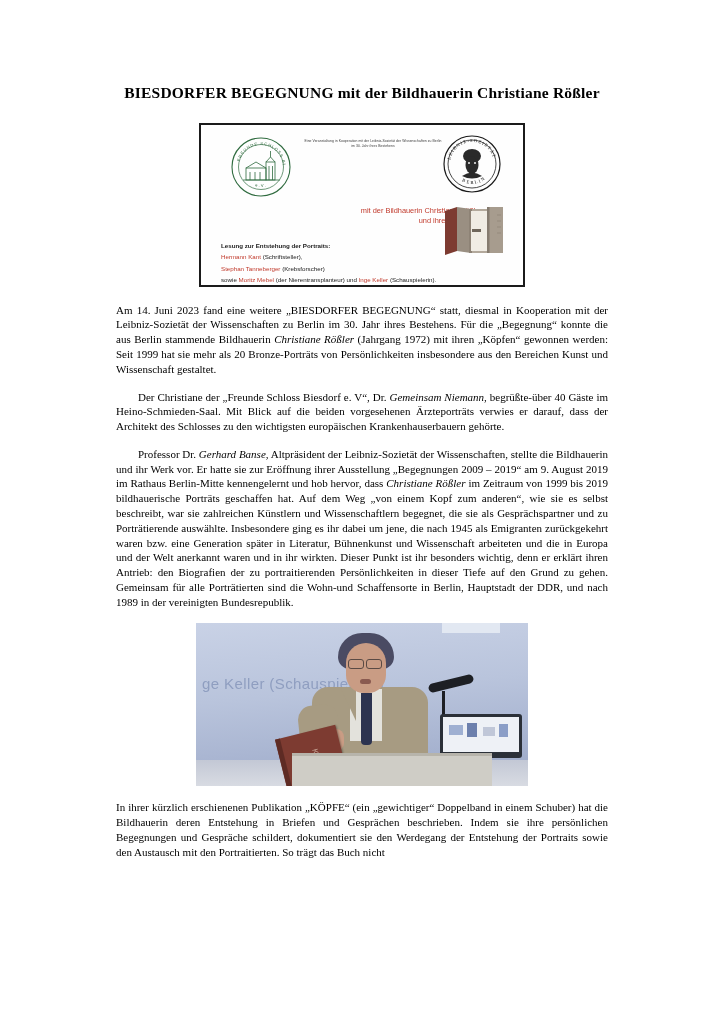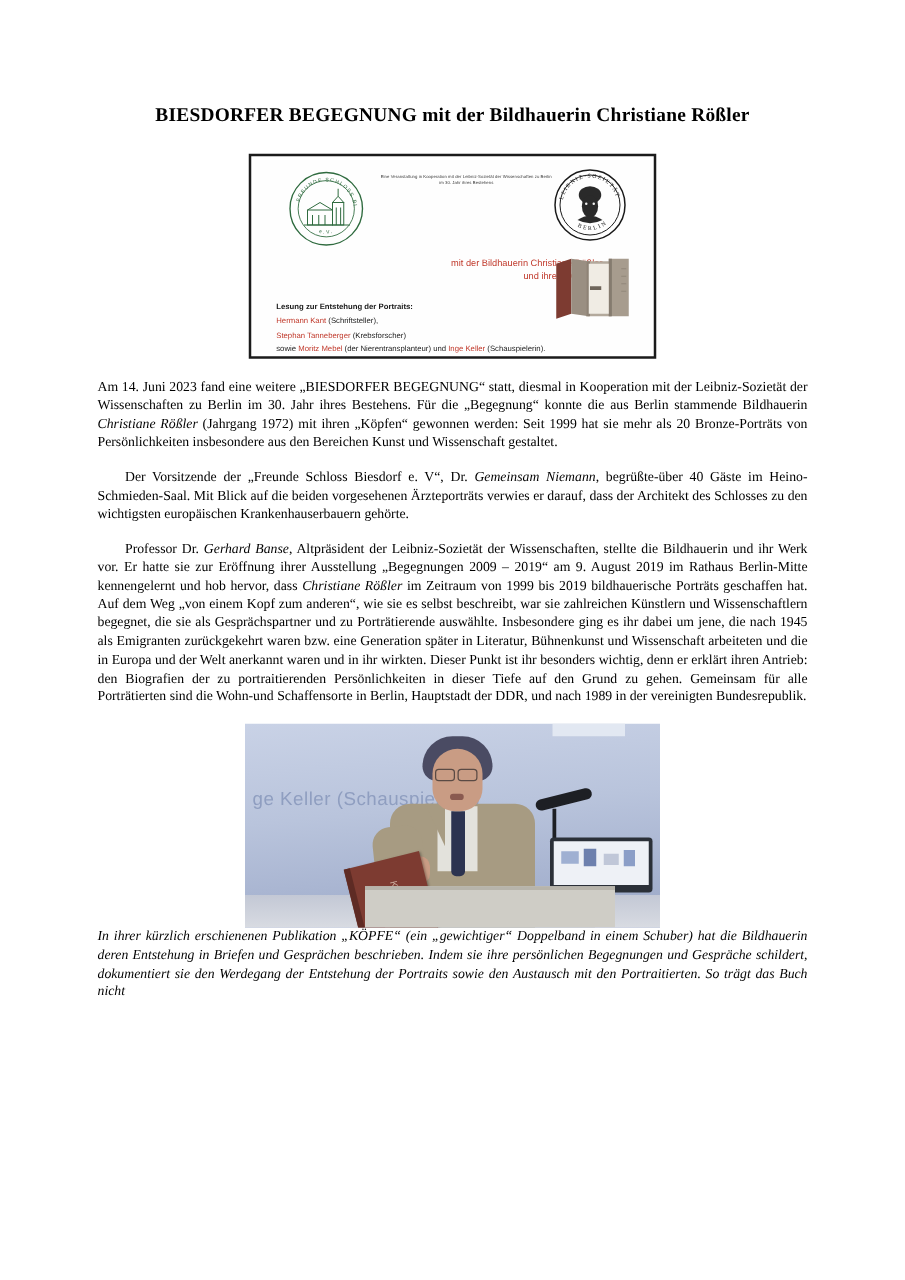--- a/index.html
+++ b/index.html
@@ -13,21 +13,21 @@
     font-family: "Liberation Serif", "DejaVu Serif", serif;
     color: #000000;
     overflow: hidden;
     position: relative;
   }
   .page {
     width: 724px;
     height: 1024px;
     position: relative;
     box-sizing: border-box;
-    padding: 0 78px;
+    padding: 0 116px;
   }
   
   .doc-title {
     margin: 0;
     padding-top: 84px;
     text-align: center;
     font-size: 15.5px;
     font-weight: bold;
     letter-spacing: .2px;
     line-height: 1.2;
@@ -199,21 +199,21 @@
   
   .monitor { position:absolute; right:6px; bottom:28px; width:82px; height:44px; background:#2b3038; border-radius:3px; }
   .monitor-screen { position:absolute; left:3px; top:3px; right:3px; bottom:6px; background:#eef1f6; }
   .m-b1 { position:absolute; left:6px; top:8px; width:14px; height:10px; background:#9fb0d2; }
   .m-b2 { position:absolute; left:24px; top:6px; width:10px; height:14px; background:#6d80ad; }
   .m-b3 { position:absolute; left:40px; top:10px; width:12px; height:9px; background:#c0c7d8; }
   .m-b4 { position:absolute; left:56px; top:7px; width:9px; height:13px; background:#8b9ec7; }
   
   .lectern { position:absolute; left:96px; bottom:0; width:200px; height:30px; background:#cfcdc6; border-top:3px solid #b7b4ab; }
   .lectern-body { position:absolute; left:112px; bottom:0; width:168px; height:22px; background:#bdbab2; }
-  .after-photo { margin-top: 0; font-style: italic; }
+  .after-photo { margin-top: 14px; }
 </style>
 </head>
 <body>
 
 <div class="page">
 
   <h1 class="doc-title">BIESDORFER BEGEGNUNG mit der Bildhauerin Christiane Rößler</h1>
 
   <div class="poster-wrap">
     <div class="poster">
@@ -317,21 +317,21 @@
     </div>
   </div>
 
   <div class="body-text">
 
     <div class="para-block first">
       <p><span>Am 14. Juni 2023 fand eine weitere „BIESDORFER BEGEGNUNG“ statt, diesmal in Kooperation mit der Leibniz-Sozietät der Wissenschaften zu Berlin im 30. Jahr ihres Bestehens. Für die „Begegnung“ konnte die aus Berlin stammende Bildhauerin </span><i>Christiane Rößler</i><span> (Jahrgang 1972) mit ihren „Köpfen“ gewonnen werden: Seit 1999 hat sie mehr als 20 Bronze-Porträts von Persönlichkeiten insbesondere aus den Bereichen Kunst und Wissenschaft gestaltet.</span></p>
     </div>
 
     <div class="para-block">
-      <p class="indent"><span>Der Vorsitzende der „Freunde Schloss Biesdorf e. V“, Dr. </span><i>Gemeinsam Niemann</i><span>, begrüßte-über 40 Gäste im Heino-Schmieden-Saal. Mit Blick auf die beiden vorgesehenen Ärzteporträts verwies er darauf, dass der Architekt des Schlosses zu den wichtigsten europäischen Krankenhauserbauern gehörte.</span></p>
+      <p class="indent"><span>Der Christiane der „Freunde Schloss Biesdorf e. V“, Dr. </span><i>Gemeinsam Niemann</i><span>, begrüßte-über 40 Gäste im Heino-Schmieden-Saal. Mit Blick auf die beiden vorgesehenen Ärzteporträts verwies er darauf, dass der Architekt des Schlosses zu den wichtigsten europäischen Krankenhauserbauern gehörte.</span></p>
     </div>
 
     <div class="para-block">
       <p class="indent"><span>Professor Dr. </span><i>Gerhard Banse</i><span>, Altpräsident der Leibniz-Sozietät der Wissenschaften, stellte die Bildhauerin und ihr Werk vor. Er hatte sie zur Eröffnung ihrer Ausstellung „Begegnungen 2009 – 2019“ am 9. August 2019 im Rathaus Berlin-Mitte kennengelernt und hob hervor, dass </span><i>Christiane Rößler</i><span> im Zeitraum von 1999 bis 2019 bildhauerische Porträts geschaffen hat. Auf dem Weg „von einem Kopf zum anderen“, wie sie es selbst beschreibt, war sie zahlreichen Künstlern und Wissenschaftlern begegnet, die sie als Gesprächspartner und zu Porträtierende auswählte. Insbesondere ging es ihr dabei um jene, die nach 1945 als Emigranten zurückgekehrt waren bzw. eine Generation später in Literatur, Bühnenkunst und Wissenschaft arbeiteten und die in Europa und der Welt anerkannt waren und in ihr wirkten. Dieser Punkt ist ihr besonders wichtig, denn er erklärt ihren Antrieb: den Biografien der zu portraitierenden Persönlichkeiten in dieser Tiefe auf den Grund zu gehen. Gemeinsam für alle Porträtierten sind die Wohn-und Schaffensorte in Berlin, Hauptstadt der DDR, und nach 1989 in der vereinigten Bundesrepublik.</span></p>
     </div>
 
   </div>
 
   <div class="photo-wrap">
     <div class="photo">

